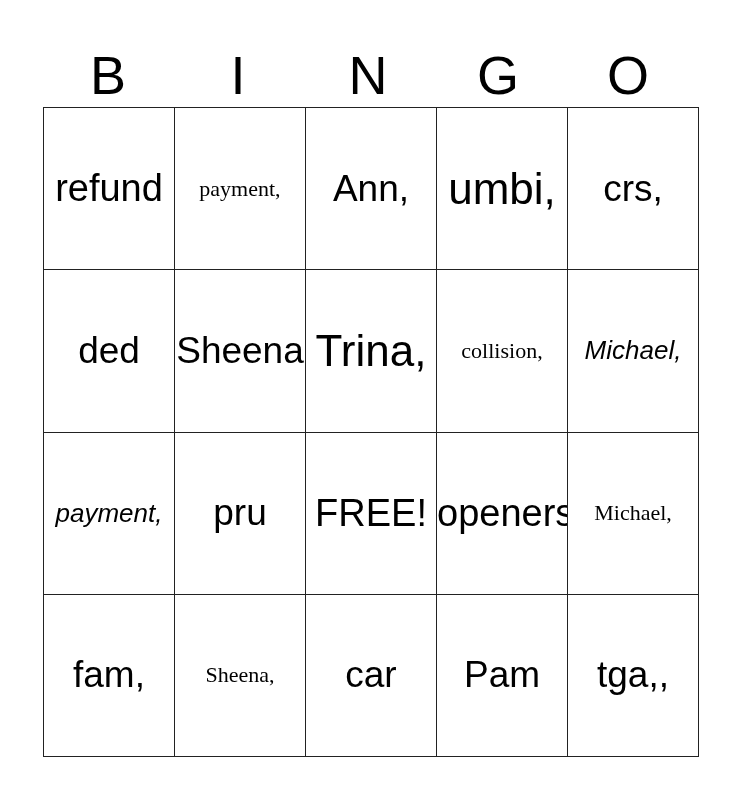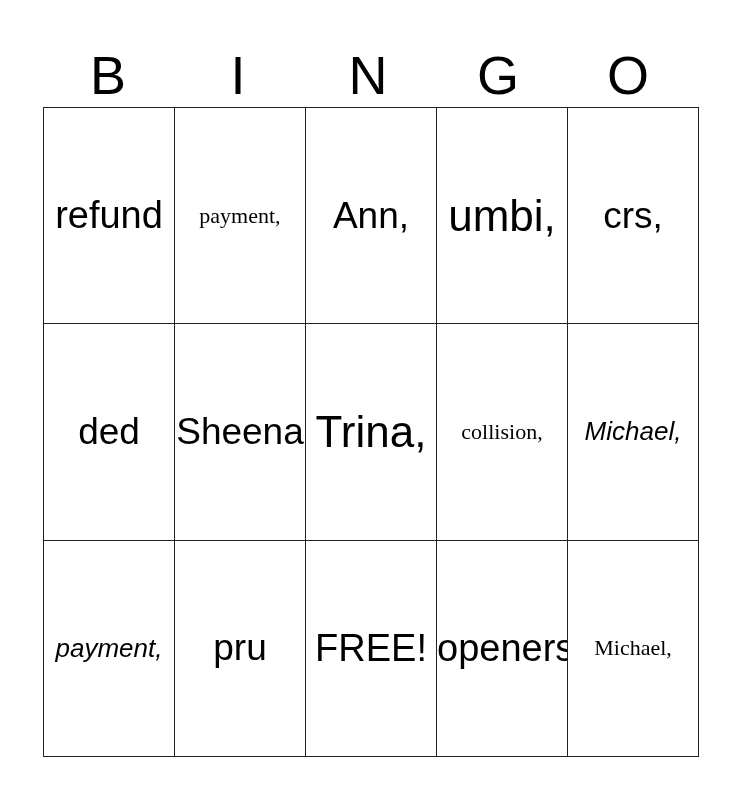--- a/index.html
+++ b/index.html
@@ -82,14 +82,21 @@
     <td class="s-xxs">collision,</td>
     <td class="s-xs">Michael,</td>
   </tr>
   <tr>
     <td class="s-xs">payment,</td>
     <td class="s-xl">pru</td>
     <td class="s-m">FREE!</td>
     <td class="s-sm">openers</td>
     <td class="s-xxs">Michael,</td>
   </tr>
+  <tr>
+    <td class="s-xl">fam,</td>
+    <td class="s-xxs">Sheena,</td>
+    <td class="s-xl">car</td>
+    <td class="s-xl">Pam</td>
+    <td class="s-xl">tga,,</td>
+  </tr>
 </tbody>
   </table>
 
 </body></html>

